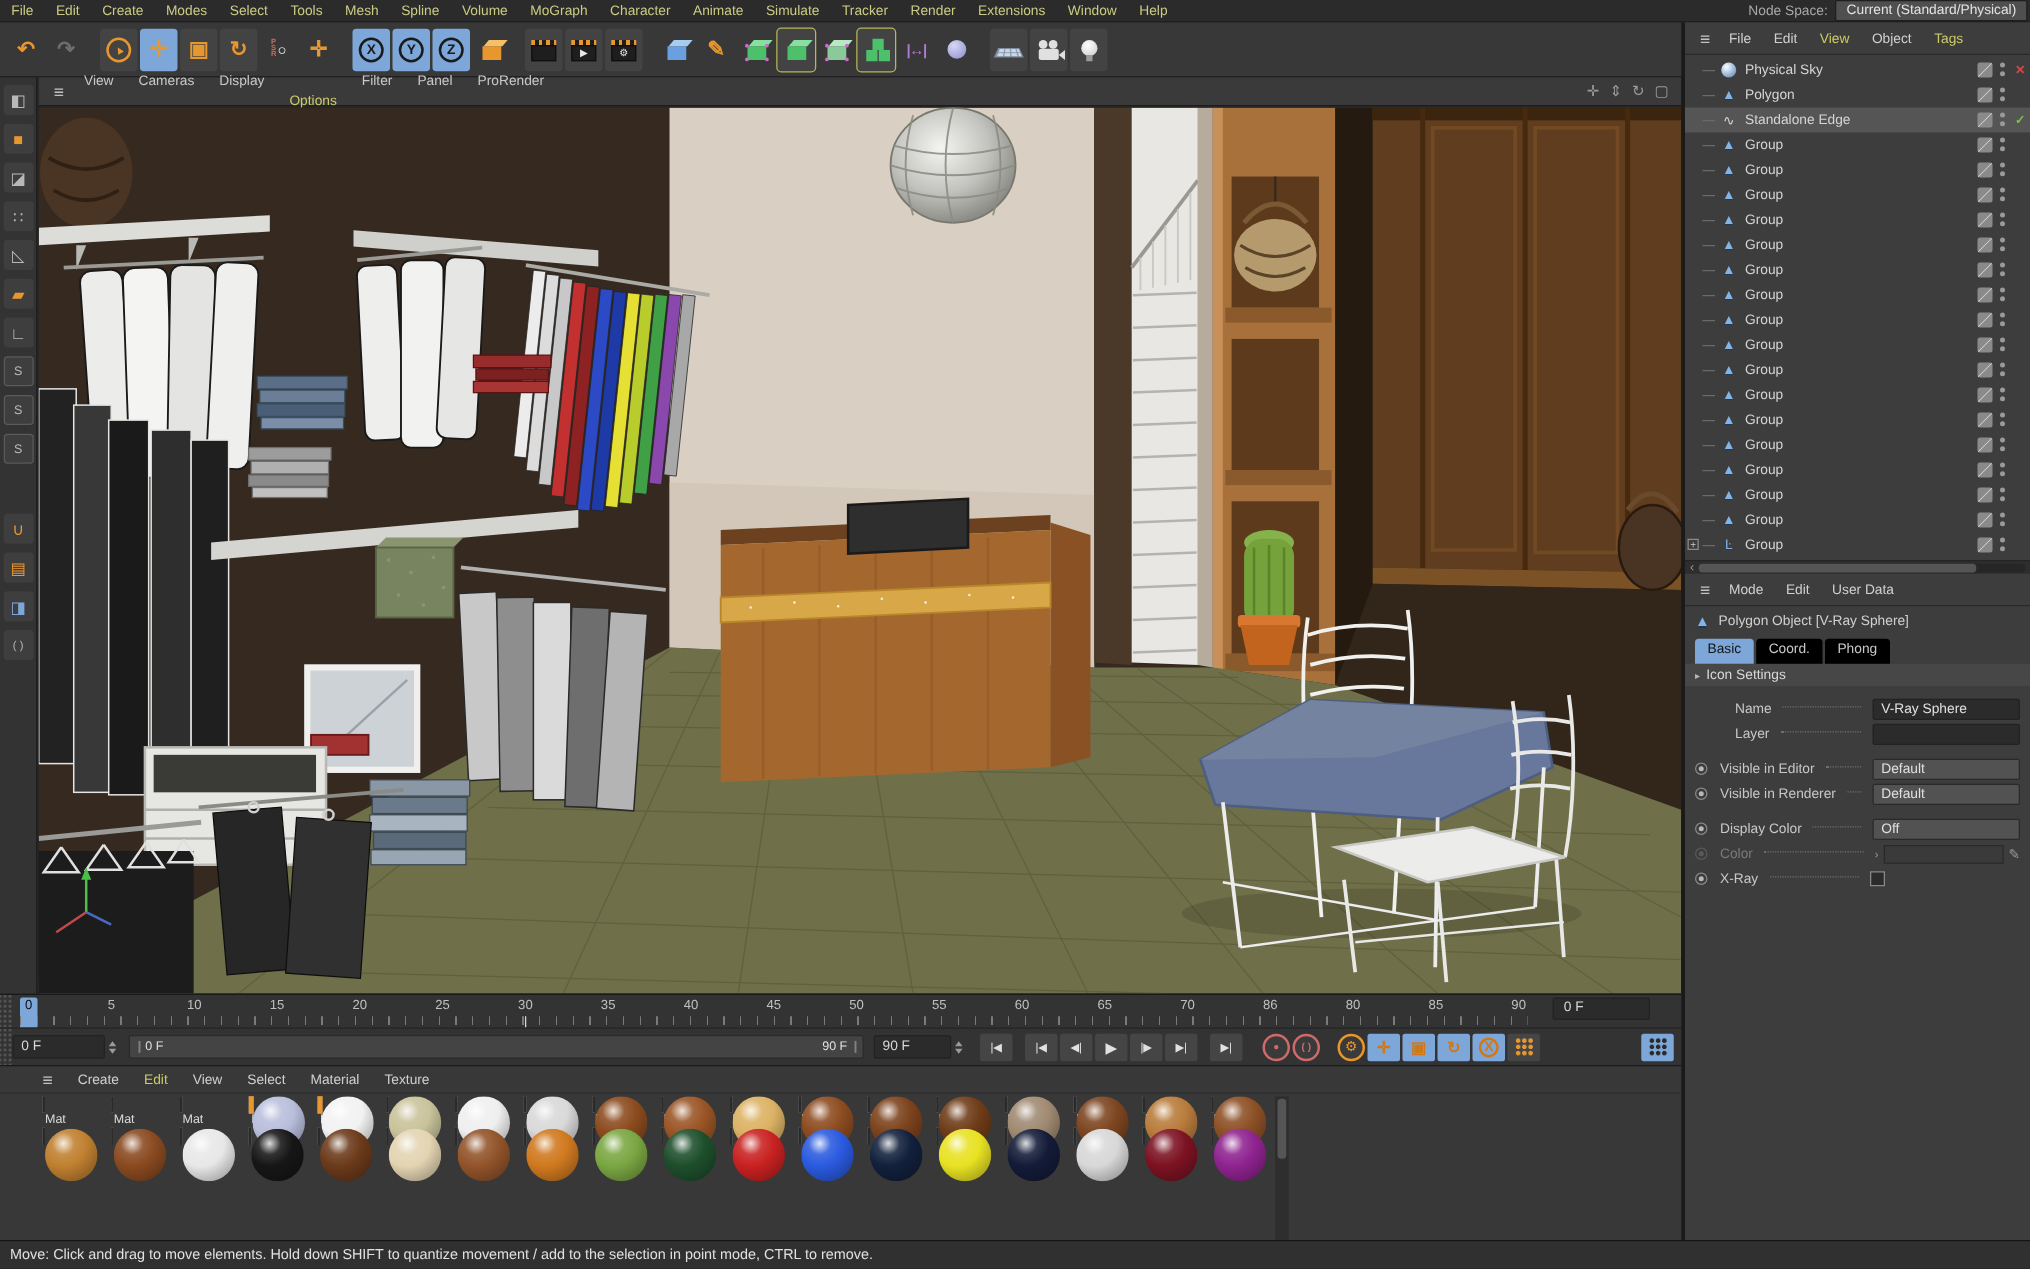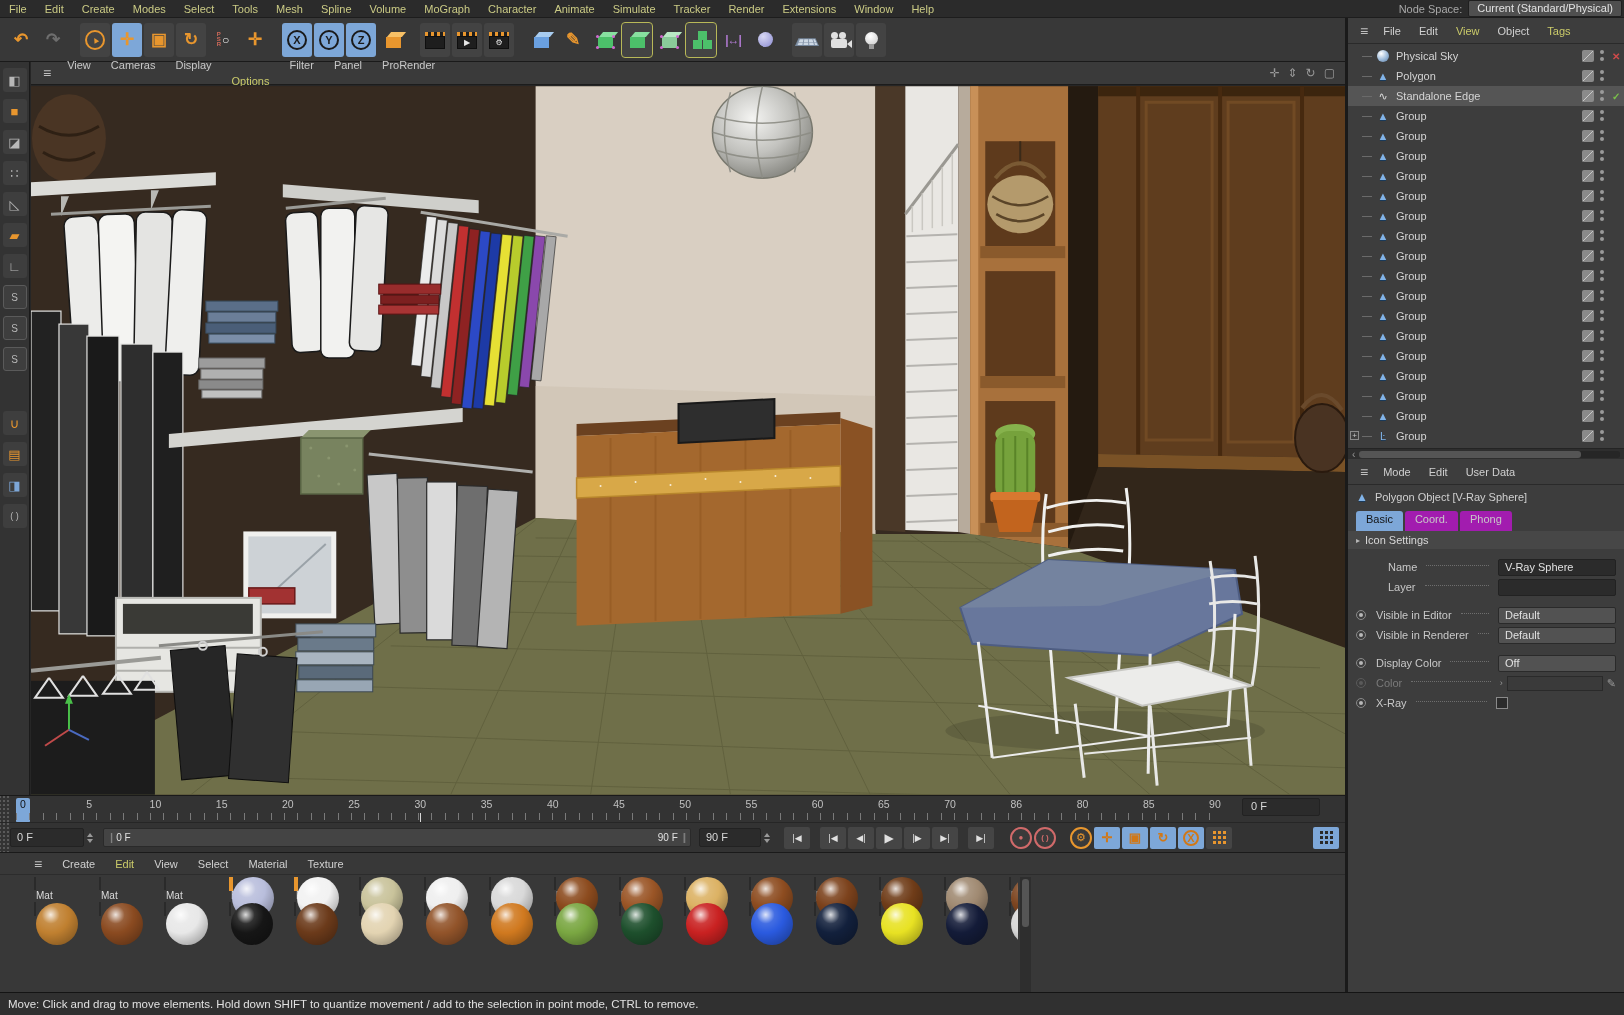--- a/index.html
+++ b/index.html
@@ -107,21 +107,21 @@
   .omrow .plus { position:absolute; left:2px; top:5px; width:9px; height:9px; border:1px solid #8a8a8a;
     color:#c8c8c8; font-size:8px; line-height:7px; text-align:center; background:#3d3d3d; }
   #omhscroll { height:11px; background:#2e2e2e; border-top:1px solid #242424; display:flex; align-items:center; }
   #omhscroll .arr { color:#9a9a9a; font-size:10px; padding:0 4px; cursor:pointer; }
   #omhscroll .track { flex:1; height:7px; background:#262626; border-radius:3px; margin-right:4px; position:relative; }
   #omhscroll .thumb { position:absolute; left:0; top:0; height:7px; width:85%; background:#555; border-radius:3px; }
 
   #ampanel .amtitle { display:flex; align-items:center; height:24px; padding-left:8px; gap:7px; }
   #ampanel .amtitle .oicon { color:#82b4e8; font-size:12px; text-shadow:0 1px 0 #1a3a5a; }
   #amtabs { display:flex; gap:2px; padding:2px 0 0 8px; height:22px; }
-  .amtab { padding:2px 10px; background:#a21caf; border-radius:3px 3px 0 0; color:#c8c8c8; cursor:pointer; }
+  .amtab { padding:2px 10px; background:#000000; border-radius:3px 3px 0 0; color:#c8c8c8; cursor:pointer; }
   .amtab.active { background:#7da7d8; color:#141414; }
   .amsection { font-weight:bold; color:#e8e8e8; padding:7px 0 5px 8px; }
   .amfold { background:#474747; height:18px; display:flex; align-items:center; padding-left:8px; gap:5px;
     color:#d8d8d8; cursor:pointer; margin-bottom:8px; }
   .amfold .tri { font-size:8px; color:#b8b8b8; }
   .amrow { display:flex; align-items:center; height:20px; padding:0 8px 0 8px; gap:4px; }
   .amrow .radio { width:10px; height:10px; border:1px solid #8a8a8a; border-radius:50%; position:relative; flex:0 0 auto; }
   .amrow .radio::after { content:""; position:absolute; left:2px; top:2px; width:4px; height:4px;
     border-radius:50%; background:#b8b8b8; }
   .amrow .radio.dim { border-color:#5a5a5a; } .amrow .radio.dim::after { background:#5a5a5a; }
@@ -174,21 +174,21 @@
     background-size:5px 5px; }
   .dotgrid.or { background-image:radial-gradient(#e8962e 1.6px, transparent 1.8px); }
 
   
   #bottom { position:absolute; left:0; top:852px; width:1345px; height:140px; background:#383838; border-top:1px solid #1a1a1a; }
   #matmenu { display:flex; align-items:center; height:22px; padding-left:34px; border-bottom:1px solid #2c2c2c; }
   #matmenu .ham { font-size:14px; color:#c0c0c0; padding-right:10px; }
   #matmenu .mitem { padding:0 10px; color:#d0d0d0; }
   #matmenu .mitem.highlight { color:#cbcb6a; }
   #matrows { position:absolute; left:34px; top:24px; width:984px; height:116px; overflow:hidden; }
-  .matrow { display:flex; gap:19px; margin-bottom:1px; }
+  .matrow { display:flex; gap:9px; margin-bottom:1px; }
   .mat { width:46px; flex:0 0 auto; cursor:pointer; }
   .mat .thumb { width:46px; height:44px; position:relative; border:1px solid #2a2a2a;
     background-color:#6a6a6a;
     background-image:linear-gradient(45deg,#565656 25%,transparent 25%,transparent 75%,#565656 75%),
                      linear-gradient(45deg,#565656 25%,#7a7a7a 25%,#7a7a7a 75%,#565656 75%);
     background-size:10px 10px; background-position:0 0,5px 5px; }
   .mat.selected .thumb { border:2px solid #e8962e; }
   .mat .ball { position:absolute; left:1px; top:0; width:42px; height:42px; border-radius:50%;
     background-color:var(--c,#888);
     background-image:radial-gradient(circle at 35% 28%, rgba(255,255,255,.85) 0%, rgba(255,255,255,.12) 22%, rgba(0,0,0,0) 45%, rgba(0,0,0,.35) 92%); }

